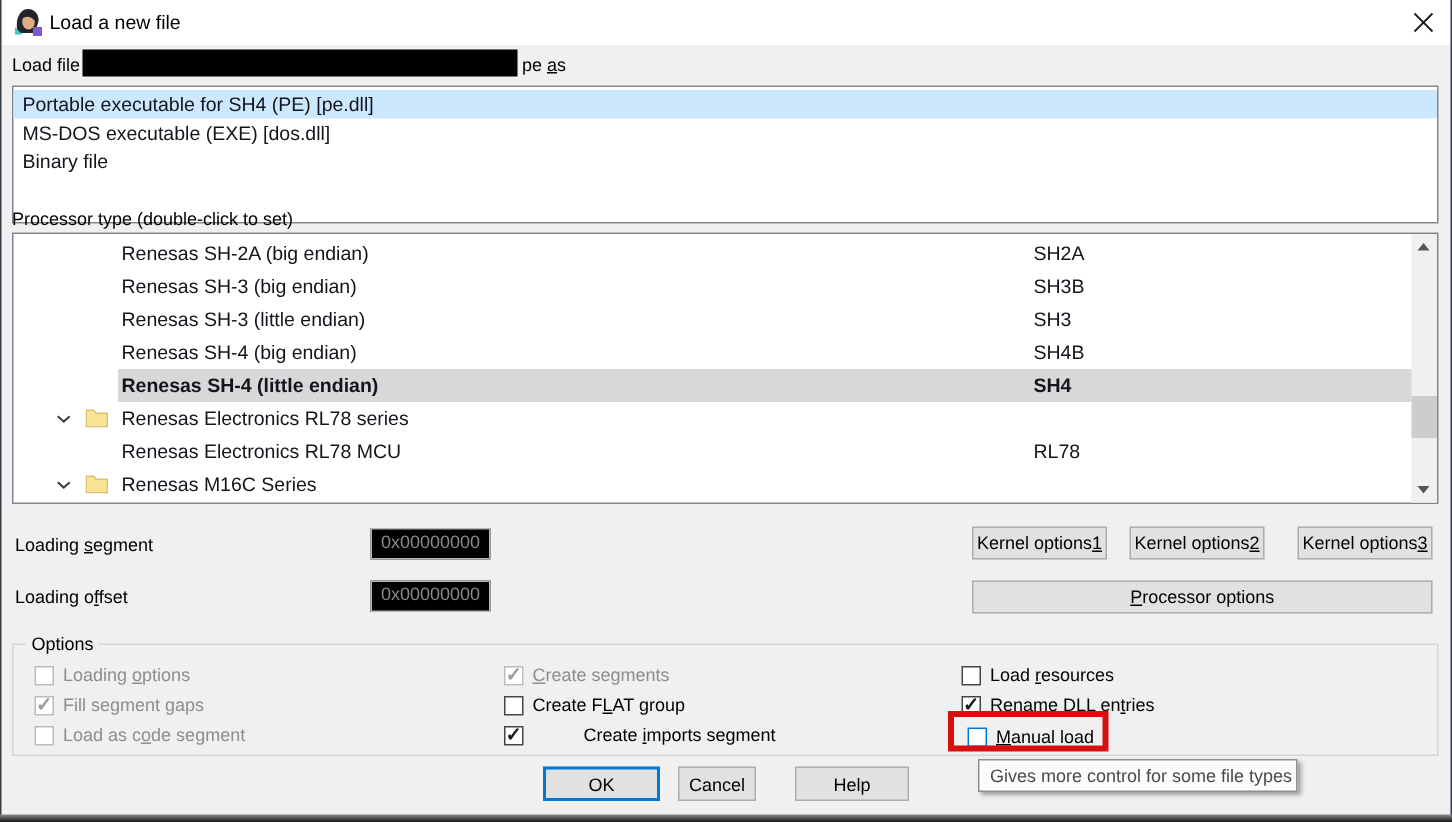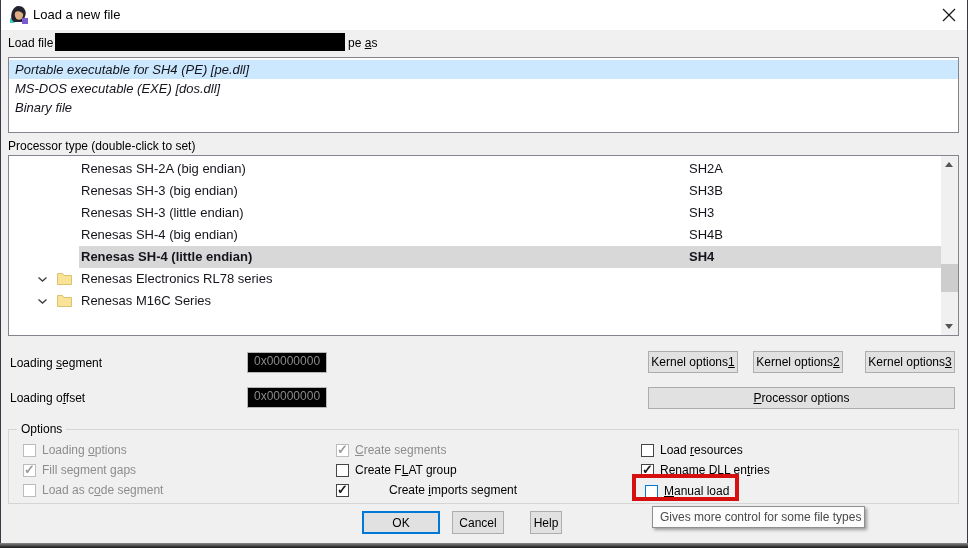--- a/index.html
+++ b/index.html
@@ -15,21 +15,21 @@
   .close-btn{position:absolute;right:10px;top:7px;width:16px;height:16px;cursor:pointer;}
 
   .lbl{font-size:12px;white-space:nowrap;}
   u{text-decoration:underline;}
 
   .loadfile-label{position:absolute;left:8px;top:36px;}
   .redaction{position:absolute;left:55px;top:33px;width:290px;height:18px;background:#000;}
   .loadfile-suffix{position:absolute;left:348px;top:36px;}
 
   .listbox{position:absolute;background:#fff;border:1px solid #82868c;box-sizing:border-box;}
-  .ftlist{left:8px;top:57px;width:951px;height:76px;padding-top:2px;font-style:italic;}
+  .ftlist{left:8px;top:57px;width:951px;height:92px;padding-top:2px;}
   .ftrow{height:19px;line-height:19px;padding-left:6px;font-size:13px;color:#14141c;white-space:nowrap;}
   .ftrow.selected{background:#cbe8ff;}
 
   .proc-label{position:absolute;left:8px;top:139px;}
   .proclist{left:8px;top:155px;width:951px;height:181px;padding-top:2px;}
   .prow{position:relative;height:22px;line-height:22px;font-size:13px;color:#14141c;white-space:nowrap;margin-left:24px;}
   .prow.selected{background:linear-gradient(to right,transparent 46px,#d8d8d8 46px);font-weight:bold;}
   .pname{position:absolute;left:48px;}
   .pcode{position:absolute;left:656px;}
   .chev{position:absolute;left:4px;top:8px;width:11px;height:7px;}
@@ -59,21 +59,21 @@
   .btn{position:absolute;background:#e1e1e1;border:1px solid #adadad;box-sizing:border-box;
        font-size:12px;text-align:center;font-family:"Liberation Sans",sans-serif;cursor:pointer;
        display:flex;align-items:center;justify-content:center;white-space:nowrap;}
   .btn.default{border:2px solid #0078d7;}
   .k1{left:648px;top:351px;width:90px;height:22px;}
   .k2{left:753px;top:351px;width:90px;height:22px;}
   .k3{left:865px;top:351px;width:90px;height:22px;}
   .procopts{left:648px;top:387px;width:307px;height:22px;}
   .ok{left:362px;top:511px;width:78px;height:23px;}
   .cancel{left:452px;top:511px;width:52px;height:23px;}
-  .help{left:530px;top:511px;width:32px;height:23px;}
+  .help{left:530px;top:511px;width:76px;height:23px;}
 
   .cbrow{position:absolute;display:flex;align-items:center;gap:6px;font-size:12px;cursor:pointer;white-space:nowrap;}
   .cb{width:13px;height:13px;border:1px solid #454545;background:#fff;position:relative;flex:0 0 auto;box-sizing:border-box;}
   .cb.checked::after{content:"\2713";position:absolute;left:0px;top:-3px;font-size:13px;font-weight:bold;color:#1a1a1a;}
   .cb.dis{border-color:#bcbcbc;}
   .cb.dis.checked::after{color:#9d9d9d;}
   .cbrow.dis{color:#8d8d8d;cursor:default;}
   .cb.hover{border-color:#0078d7;}
 
   .annot{position:absolute;left:632px;top:474px;width:107px;height:27px;border:4px solid #d60f0f;box-sizing:border-box;}
@@ -139,20 +139,24 @@
       <svg class="chev" viewBox="0 0 11 7">
         <polyline points="1.5,1.5 5.5,5 9.5,1.5" fill="none" stroke="#3f3f46" stroke-width="1.4"></polyline>
       </svg>
       <svg class="fold" viewBox="0 0 15 13">
         <path d="M0.5 1.5 h5 l1.5 2 h7.5 v9 h-14 z" fill="#f8e397" stroke="#dcc26e" stroke-width="1"></path>
       </svg>
       <span class="pname">Renesas Electronics RL78 series</span>
       <span class="pcode"></span>
     </div>
     <div class="prow">
+      <span class="pname">Renesas Electronics RL78 MCU</span>
+      <span class="pcode">RL78</span>
+    </div>
+    <div class="prow">
       <svg class="chev" viewBox="0 0 11 7">
         <polyline points="1.5,1.5 5.5,5 9.5,1.5" fill="none" stroke="#3f3f46" stroke-width="1.4"></polyline>
       </svg>
       <svg class="fold" viewBox="0 0 15 13">
         <path d="M0.5 1.5 h5 l1.5 2 h7.5 v9 h-14 z" fill="#f8e397" stroke="#dcc26e" stroke-width="1"></path>
       </svg>
       <span class="pname">Renesas M16C Series</span>
       <span class="pcode"></span>
     </div>
     <div class="sbar">

